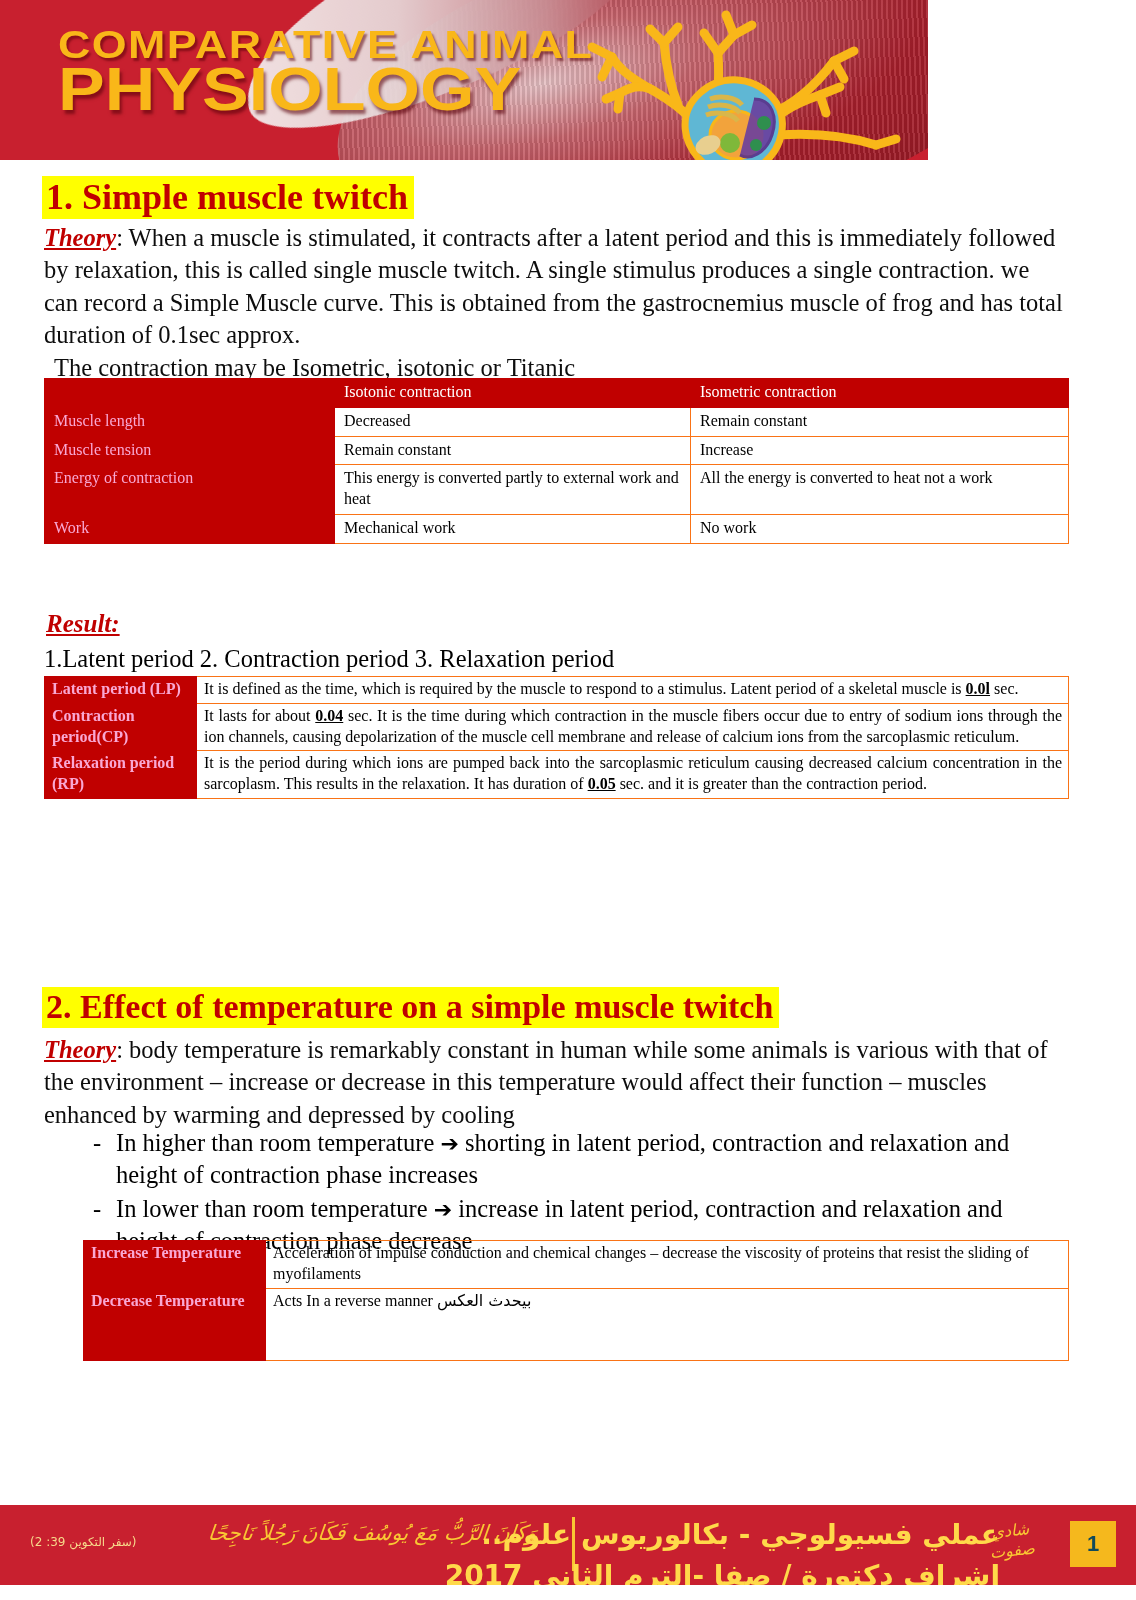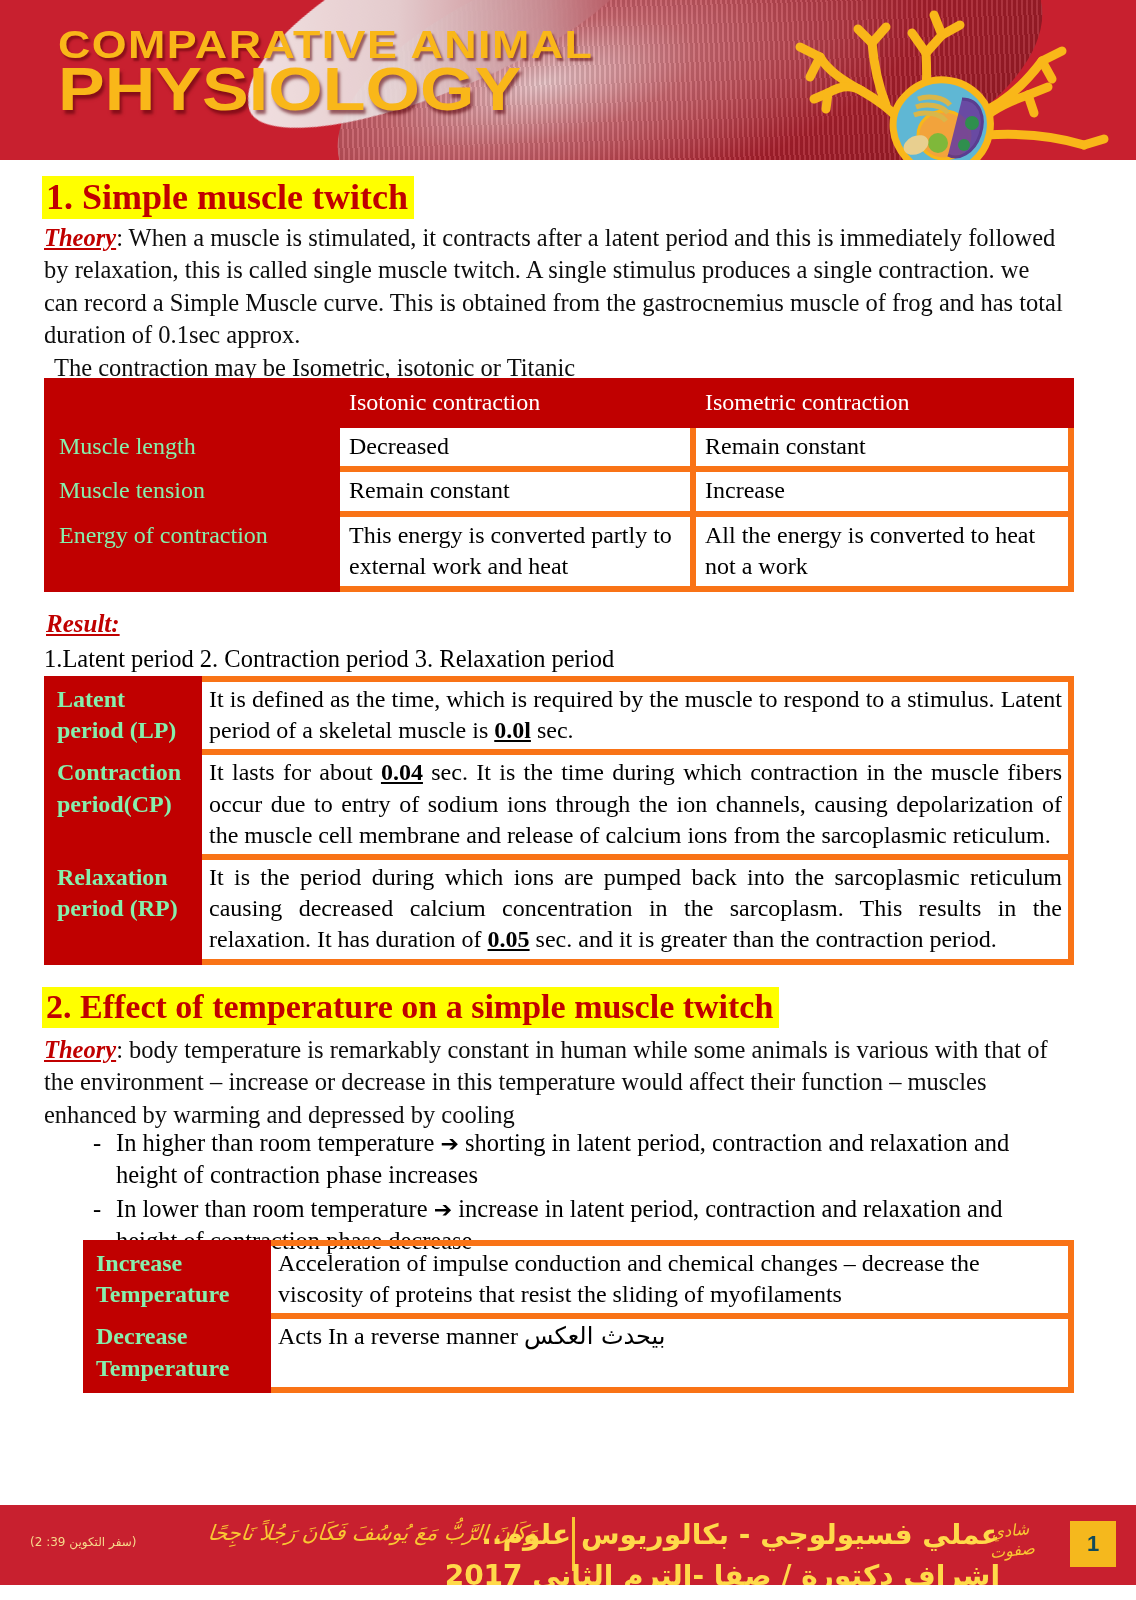--- a/index.html
+++ b/index.html
@@ -13,21 +13,21 @@
     position: relative;
     font-family: "Liberation Serif", "DejaVu Serif", serif;
     color: #000000;
     overflow: hidden;
   }
 
   
   .header-banner {
     position: absolute;
     top: 0; left: 0;
-    width: 1136px;
+    width: 928px;
     height: 160px;
     background: #c8202f;
     overflow: hidden;
   }
   .hb-muscle {
     position: absolute;
     top: -70px; left: 330px;
     width: 720px; height: 300px;
     border-radius: 50% 50% 50% 50% / 50% 50% 50% 50%;
     background:
@@ -139,36 +139,36 @@
     font-size: 24.5px;
   }
 
   
   table {
     border-collapse: collapse;
     position: absolute;
     table-layout: fixed;
   }
   table td, table th {
-    border: 6px solid #f97316;
+    border: 1px solid #f97316;
     vertical-align: top;
-    font-size: 24px;
+    font-size: 16px;
     line-height: 1.3;
     padding: 2px 6px 3px 7px;
     font-weight: normal;
   }
   .hdr-red {
     background: #c00000;
     color: #ffffff;
     border-color: #c00000;
     font-weight: normal;
   }
   .lbl-red {
     background: #c00000;
-    color: #86efac;
+    color: #f9a8d4;
     border-color: #c00000;
     font-weight: bold;
   }
 
   
   #table-contraction {
     left: 44px; top: 218px;
     width: 1024px;
   }
   #table-contraction td { padding: 3px 8px 4px 9px; }
@@ -361,20 +361,25 @@
       <tr>
         <td class="lbl-red">Muscle tension</td>
         <td>Remain constant</td>
         <td>Increase</td>
       </tr>
       <tr>
         <td class="lbl-red">Energy of contraction</td>
         <td>This energy is converted partly to external work and heat</td>
         <td>All the energy is converted to heat not a work</td>
       </tr>
+      <tr>
+        <td class="lbl-red">Work</td>
+        <td>Mechanical work</td>
+        <td>No work</td>
+      </tr>
     </tbody>
   </table>
 
   <div class="result-lbl">Result:</div>
   <div class="result-list">1.Latent period    2. Contraction period    3. Relaxation period</div>
 
   <table id="table-periods">
     <colgroup>
         <col style="width:152px">
         <col style="width:872px">

